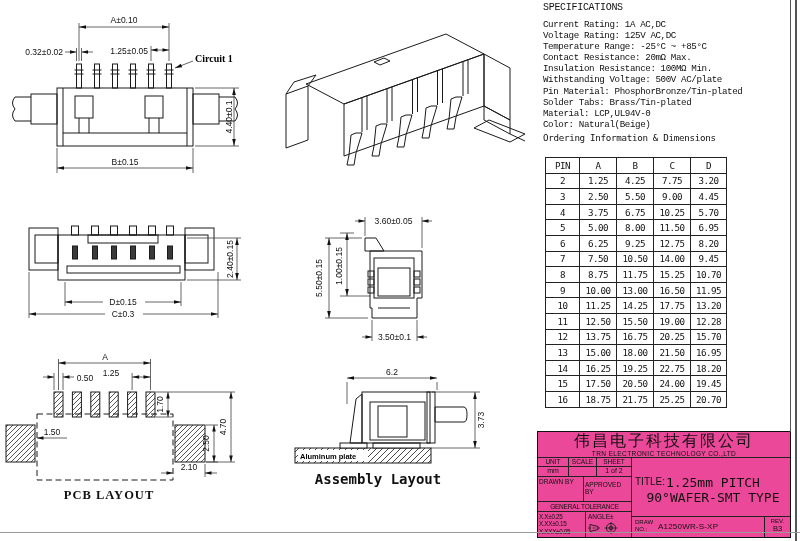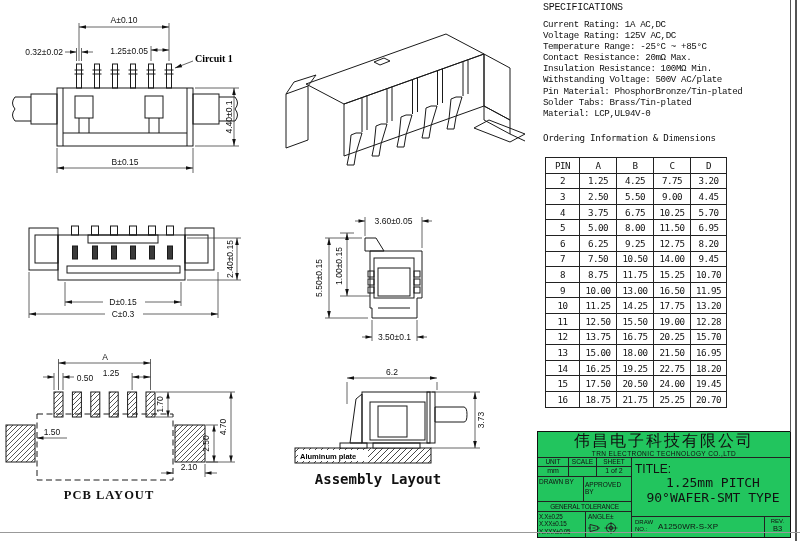--- a/index.html
+++ b/index.html
@@ -17,42 +17,42 @@
   #specs{left:543px;top:2px;width:252px;font-family:Liberation Mono, monospace}
   #specs .spec-title{font-size:10px;font-weight:normal;margin-bottom:6px;letter-spacing:-0.3px}
   #specs .spec-line{font-size:9.2px;line-height:11.1px;letter-spacing:-0.4px;white-space:nowrap}
   #ordering-heading{left:543px;top:132px;font:9.2px "DejaVu Sans Mono",monospace;letter-spacing:-0.3px}
   #ordering-table{left:545px;top:157px;border-collapse:collapse;font-family:"DejaVu Sans Mono",monospace;border:1.5px solid #111}
   #ordering-table th,#ordering-table td{border:1px solid #222;height:15.6px;font-size:9.2px;font-weight:normal;text-align:center;vertical-align:middle;padding:0;letter-spacing:-0.5px}
   #ordering-table .c0{width:34px}.c1{width:37px}.c2{width:37px}.c3{width:37px}.c4{width:36px}
   #pcb-label{left:44px;top:488px;width:130px;text-align:center;font:bold 12.5px "Liberation Serif",serif;letter-spacing:1px}
   #assembly-label{left:308px;top:471px;width:140px;text-align:center;font:bold 14px "DejaVu Sans Mono",monospace}
   
-  #title-block{left:537px;top:431px;width:254px;height:107px;border:1.5px solid #111;background:#22c55e;display:flex;flex-direction:column}
+  #title-block{left:537px;top:431px;width:254px;height:107px;border:1.5px solid #111;background:#ec4899;display:flex;flex-direction:column}
   .tb-company{height:27px;border-bottom:1px solid #222;text-align:center;overflow:hidden}
   .tb-company .cn{font-family:"Liberation Serif",serif;font-size:16px;line-height:18px;letter-spacing:2px}
   .tb-company .en{font-size:6.5px;line-height:7px;letter-spacing:0.4px}
   .tb-body{flex:1;display:flex}
   .tb-left{width:94px;border-right:1px solid #222;display:flex;flex-direction:column}
   .tb-uss{display:grid;grid-template-columns:31px 28px 34px;grid-auto-rows:9px;border-bottom:1px solid #222}
   .tb-uss div{border-right:1px solid #222;border-bottom:1px solid #222;font-size:6.5px;line-height:8px;text-align:center;overflow:hidden}
   .tb-uss div:nth-child(3n){border-right:none}
   .tb-uss div:nth-child(n+4){border-bottom:none;font-size:7px}
   .tb-drawn{height:25px;display:flex;border-bottom:1px solid #222}
   .tb-drawn .cell{font-size:6.5px;line-height:7.5px;padding:1px 1px}
   .tb-drawn .cell.d1{width:46px;border-right:1px solid #222}
   .tb-drawn .cell.d2{flex:1;padding-top:4px}
   .tb-gt{height:10px;border-bottom:1px solid #222;font-size:6.5px;line-height:9px;text-align:center;letter-spacing:-0.2px}
   .tb-tol{flex:1;display:flex}
   .tb-tol .tols{width:48px;border-right:1px solid #222;font-size:6.3px;line-height:7.8px;padding:1px 1px;letter-spacing:-0.3px}
   .tb-tol .angle{flex:1;font-size:6.5px;padding:1px 2px}
   .tb-tol .angle .icons{display:flex;gap:3px;margin-top:2px}
   .tb-right{flex:1;display:flex;flex-direction:column}
   .tb-title-cell{height:58px;position:relative}
-  .tb-title-cell .tlabel{position:absolute;left:3px;top:4px;font-size:12px}
+  .tb-title-cell .tlabel{position:absolute;left:3px;top:18px;font-size:10px}
   .tb-title-cell .tmain{position:absolute;left:4px;right:0;top:17px;text-align:center;font-family:"DejaVu Sans Mono",monospace;font-size:13px;line-height:15px;letter-spacing:0px;white-space:nowrap}
   .tb-draw-row{flex:1;border-top:1px solid #222;display:flex}
   .tb-draw-row .dn-label{width:26px;font-size:6px;line-height:7px;padding:2px 0 0 3px}
   .tb-draw-row .dn-value{flex:1;font-size:8px;display:flex;align-items:center;letter-spacing:0.2px}
   .tb-draw-row .rev{width:26px;border-left:1px solid #222;text-align:center}
   .tb-draw-row .rev .rl{font-size:6px;line-height:7px;padding-top:1px}
   .tb-draw-row .rev .rv{font-size:7.5px;line-height:8px}
 </style>
 </head>
 <body>
@@ -371,20 +371,21 @@
 
   <div class="spec-line">Current Rating: 1A AC,DC</div>
       <div class="spec-line">Voltage Rating: 125V AC,DC</div>
       <div class="spec-line">Temperature Range: -25°C ~ +85°C</div>
       <div class="spec-line">Contact Resistance: 20mΩ Max.</div>
       <div class="spec-line">Insulation Resistance: 100MΩ Min.</div>
       <div class="spec-line">Withstanding Voltage: 500V AC/plate</div>
       <div class="spec-line">Pin Material: PhosphorBronze/Tin-plated</div>
       <div class="spec-line">Solder Tabs: Brass/Tin-plated</div>
       <div class="spec-line">Material: LCP,UL94V-0</div>
+      <div class="spec-line">Color: Natural(Beige)</div>
     </div>
 </div>
 
 <div class="abs" id="ordering-heading">Ordering Information &amp; Dimensions</div>
 
 <table class="abs" id="ordering-table">
   <thead>
     <tr>
       <th class="c0">PIN</th>
       <th class="c1">A</th>

